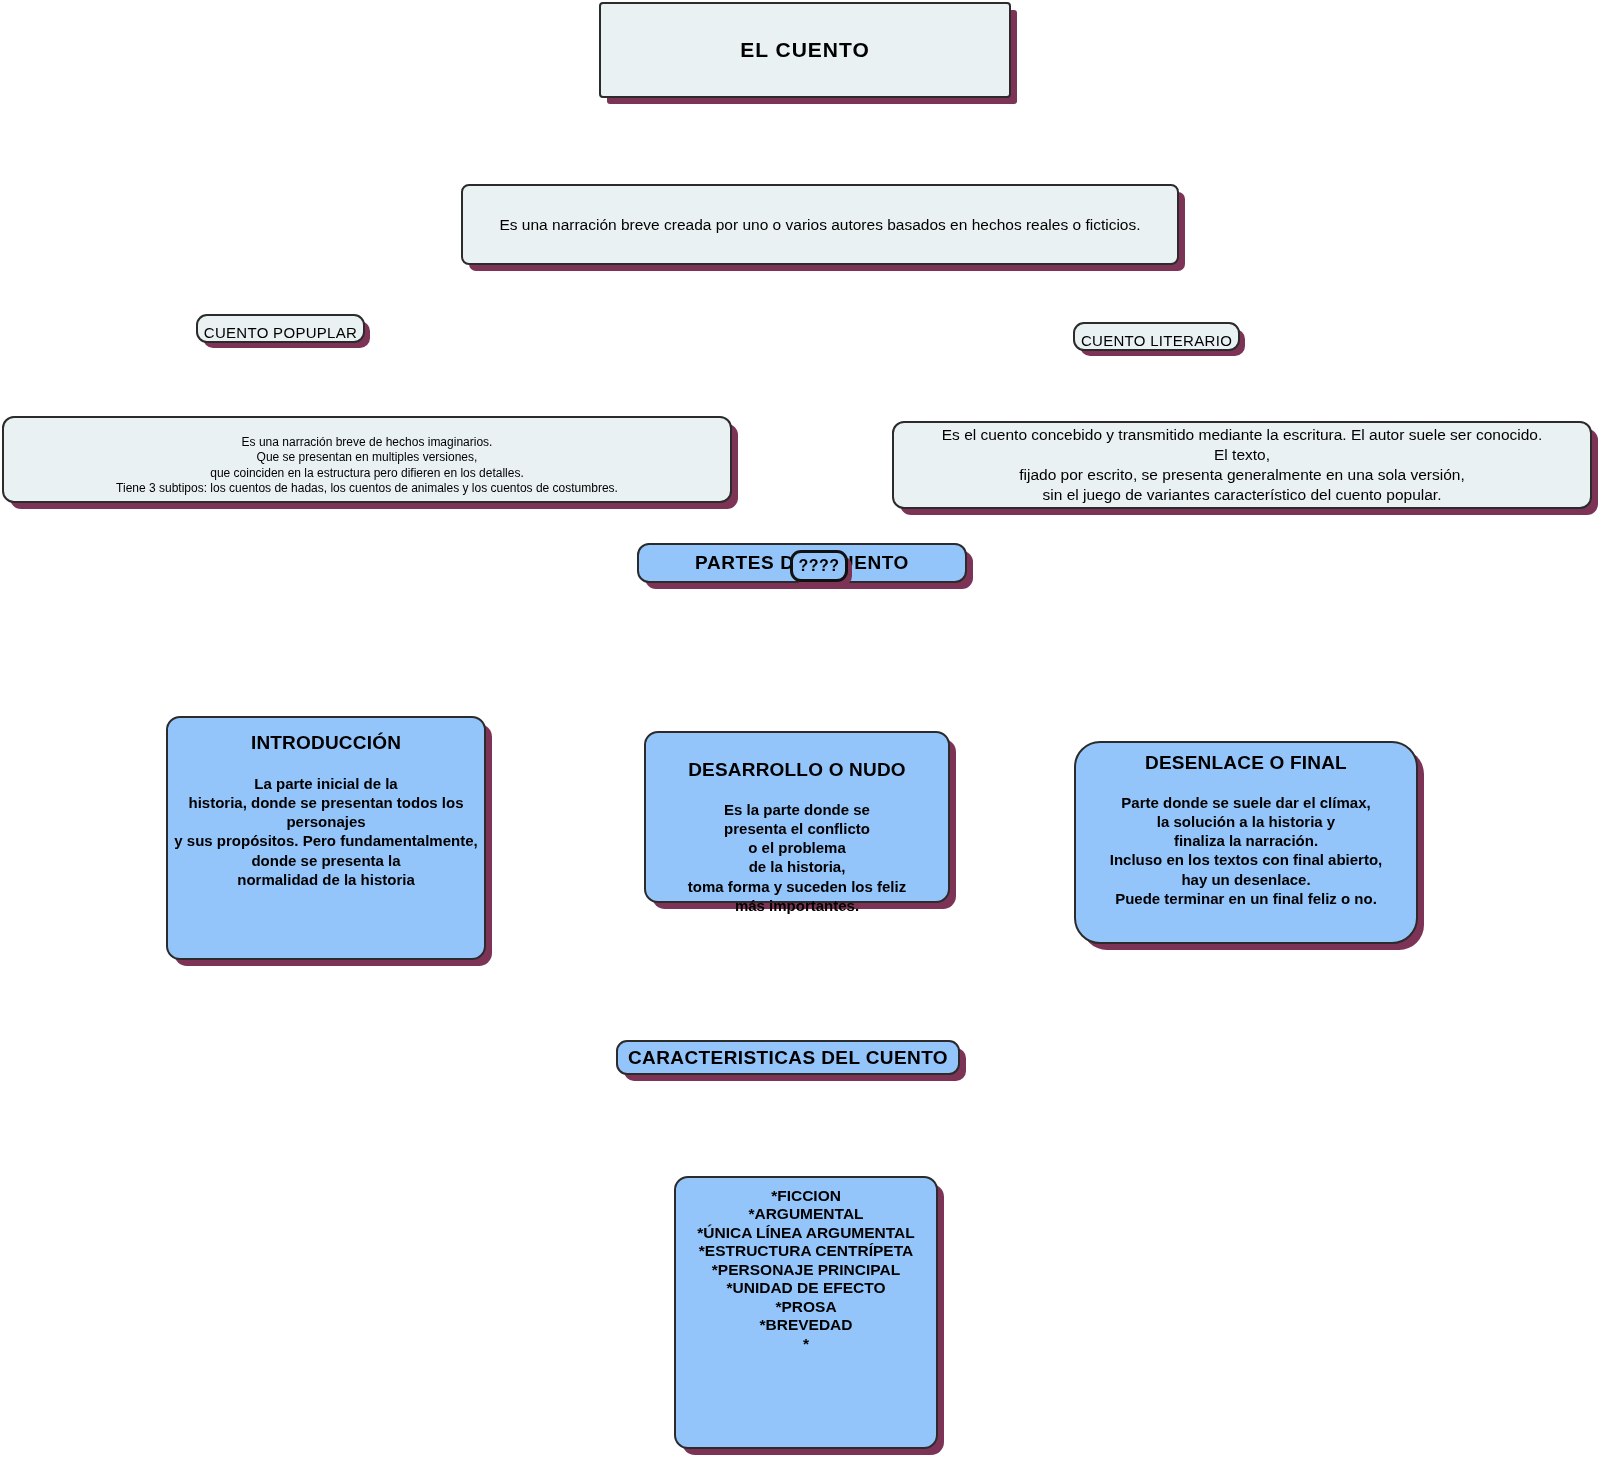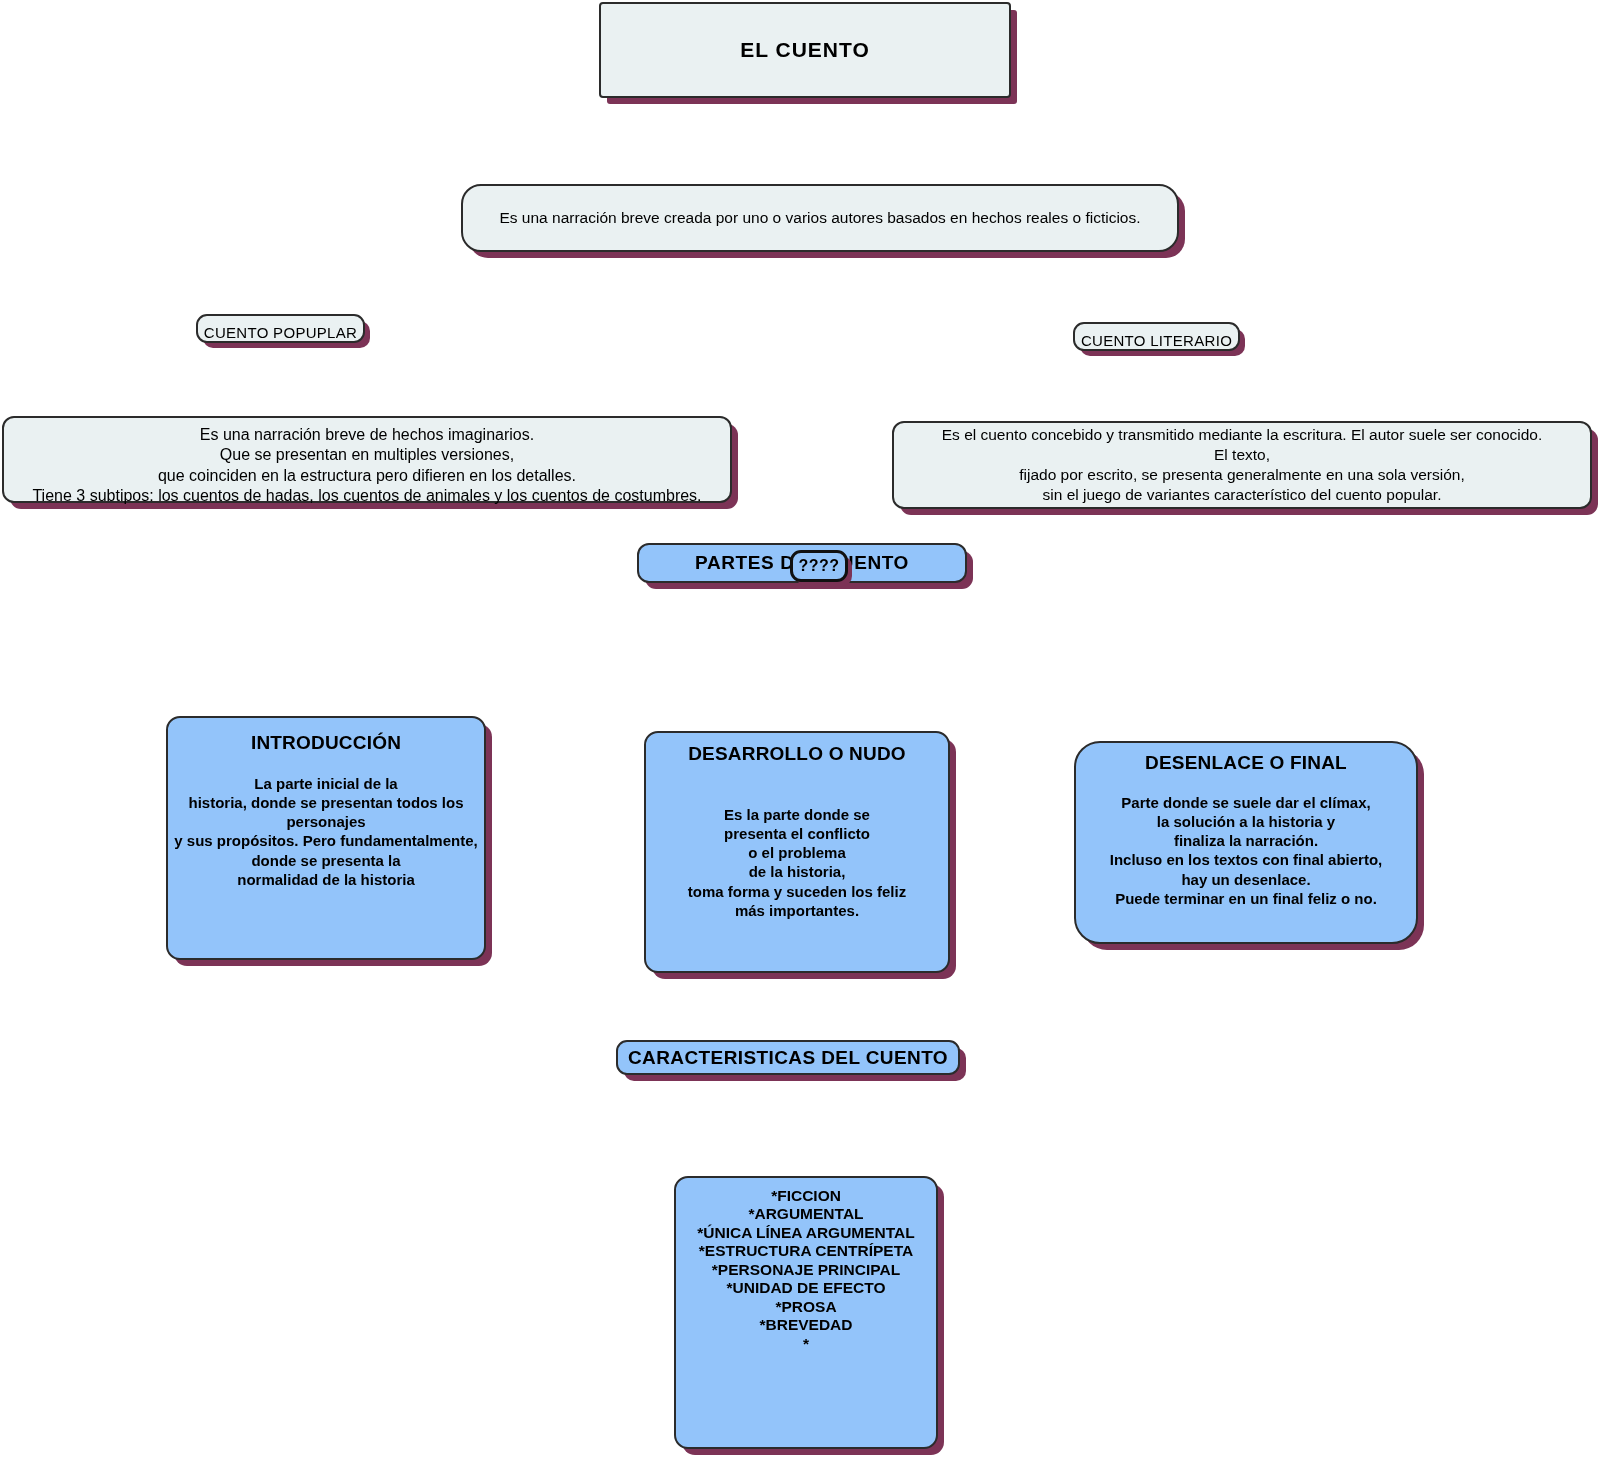--- a/index.html
+++ b/index.html
@@ -62,22 +62,22 @@
     justify-content: center;
   }
   #n-root .node-title {
     font-size: 21px;
     letter-spacing: 1px;
   }
 
   
   #n-def {
     left: 461px; top: 184px;
-    width: 718px; height: 68px;
-    border-radius: 20px;
+    width: 718px; height: 81px;
+    border-radius: 8px;
     justify-content: center;
   }
   #n-def .node-body {
     font-size: 15.5px;
     padding: 0 14px;
   }
 
   
   .pill {
     position: absolute;
@@ -101,21 +101,21 @@
     width: 167px; height: 29px;
   }
 
   
   #n-popular-def {
     left: 2px; top: 416px;
     width: 730px; height: 87px;
     justify-content: center;
   }
   #n-popular-def .node-body {
-    font-size: 16px;
+    font-size: 12px;
     padding: 0 8px;
     margin-top: 12px;
   }
   #n-literario-def {
     left: 892px; top: 421px;
     width: 700px; height: 88px;
     justify-content: center;
   }
   #n-literario-def .node-body {
     font-size: 15.5px;
@@ -159,24 +159,23 @@
   #n-intro {
     left: 166px; top: 716px;
     width: 320px; height: 244px;
     border-radius: 14px;
     padding-top: 14px;
   }
   #n-intro .node-body { margin-top: 20px; }
 
   #n-nudo {
     left: 644px; top: 731px;
-    width: 306px; height: 242px;
+    width: 306px; height: 172px;
     border-radius: 14px;
-    padding-top: 10px;
-    gap: 21px;
+    padding-top: 26px;
   }
   #n-nudo .node-body { margin-top: 19px; }
 
   #n-final {
     left: 1074px; top: 741px;
     width: 344px; height: 203px;
     border-radius: 26px;
     padding-top: 9px;
   }
   #n-final .node-body { margin-top: 19px; }

